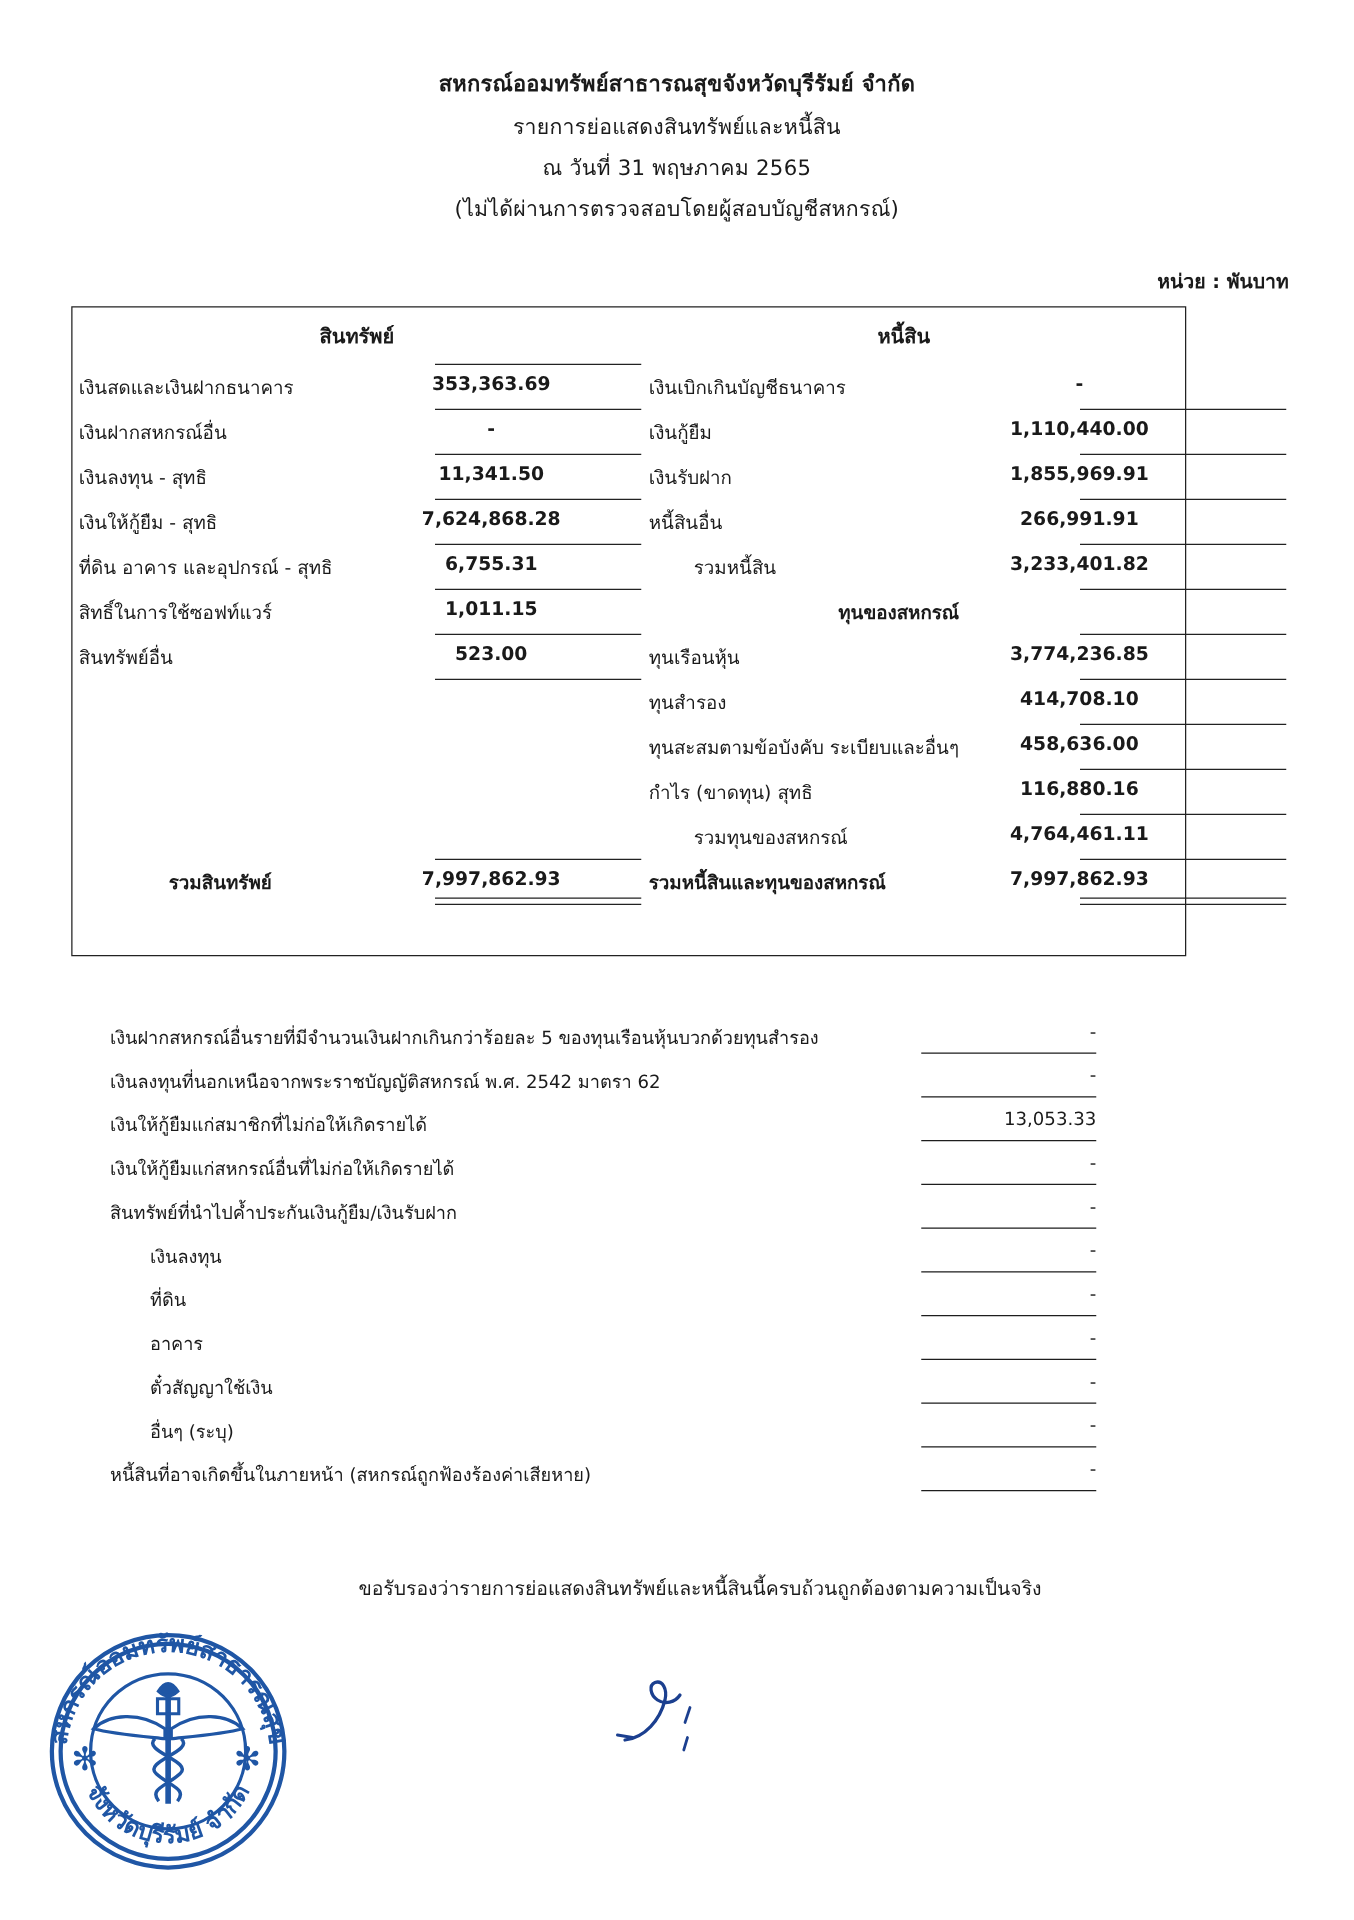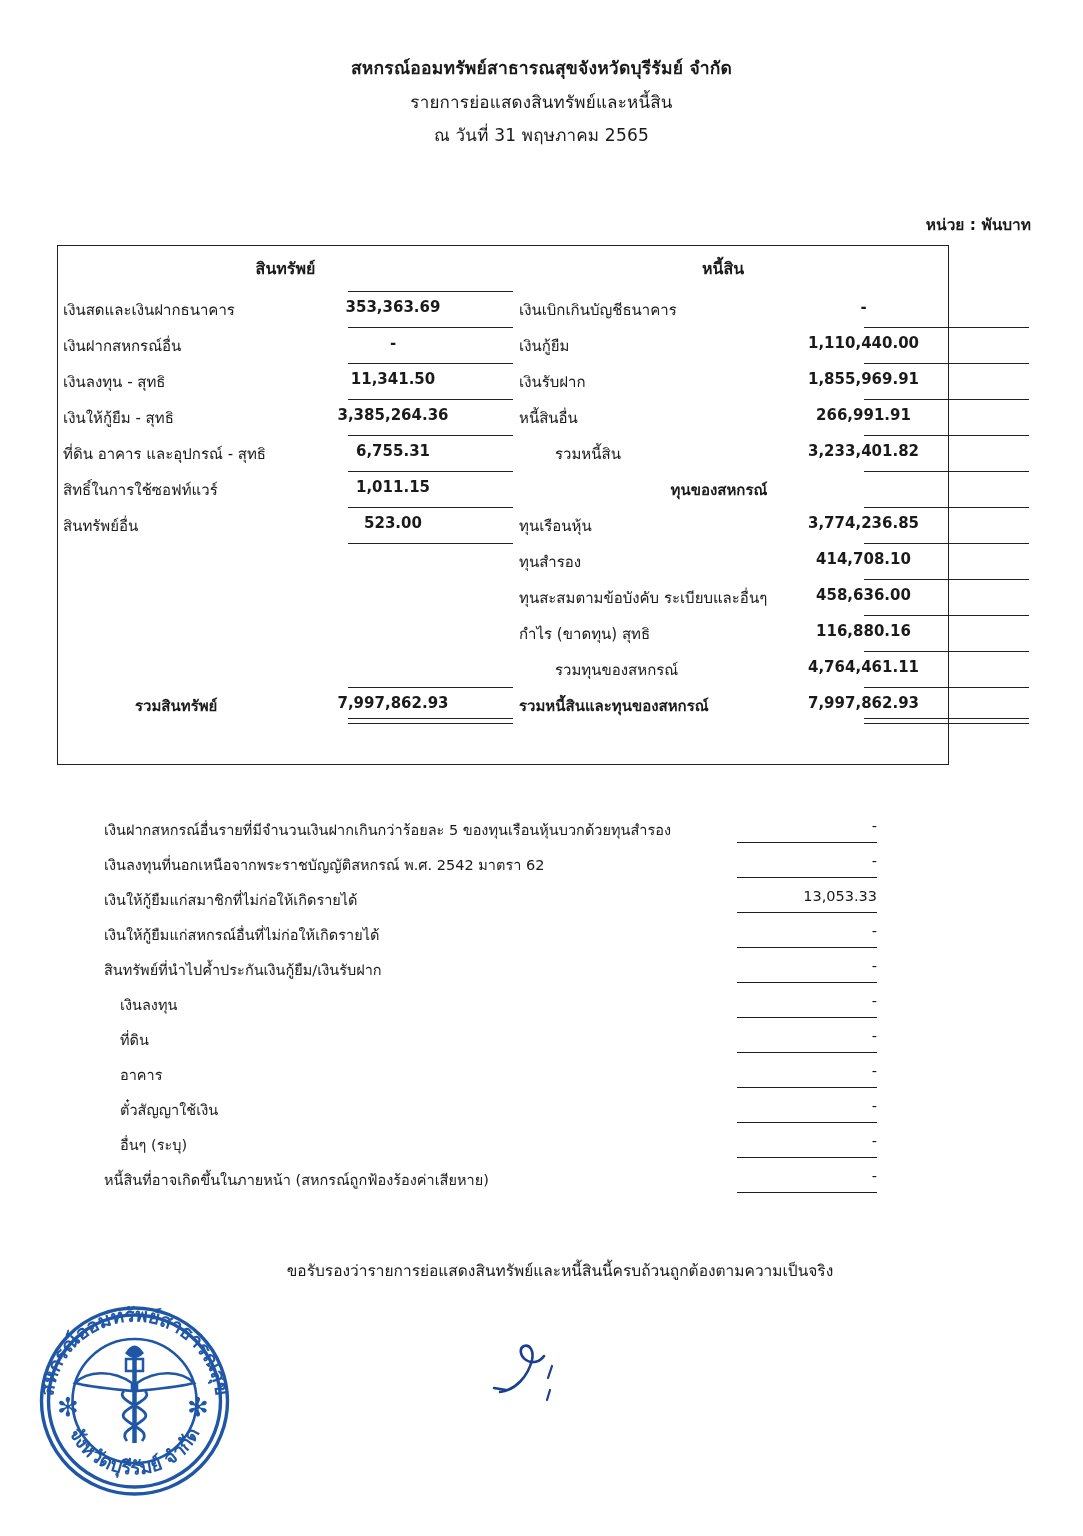--- a/index.html
+++ b/index.html
@@ -71,21 +71,21 @@
     position:absolute; height:4px;
     border-top:1.6px solid #222; border-bottom:1.6px solid #222;
   }
   .dline.a { left:290px; width:165px; }
   .dline.b { left:806px; width:165px; }
 
   
   .notes { position:absolute; left:88px; top:812px; width:915px; }
   .note-row { position:relative; height:35px; }
   .note-lbl {
-    position:absolute; left:16px; top:6px; font-size:14.5px; white-space:nowrap;
+    position:absolute; left:0; top:6px; font-size:14.5px; white-space:nowrap;
   }
   .note-lbl.ind { left:32px; }
   .note-val {
     position:absolute; left:630px; width:159px; top:6px;
     text-align:right; font-size:14.5px;
   }
   .note-uline {
     position:absolute; left:649px; width:140px; height:0;
     border-top:1.7px solid #1d1d1d;
   }
@@ -117,20 +117,21 @@
 </style>
 </head>
 <body>
 
 <div class="page">
 
   <div class="doc-header">
     <div class="hdr-line l1">สหกรณ์ออมทรัพย์สาธารณสุขจังหวัดบุรีรัมย์  จำกัด</div>
     <div class="hdr-line l2">รายการย่อแสดงสินทรัพย์และหนี้สิน</div>
     <div class="hdr-line l3">ณ  วันที่  31  พฤษภาคม  2565</div>
+    <div class="hdr-line l4">(ไม่ได้ผ่านการตรวจสอบโดยผู้สอบบัญชีสหกรณ์)</div>
   </div>
 
   <div class="unit-label">หน่วย : พันบาท</div>
 
   <div class="bs-table">
 
     <div class="col-head assets">สินทรัพย์</div>
     <div class="col-head liabs">หนี้สิน</div>
 
     <div class="uline a" style="top:45px;"></div>
@@ -156,21 +157,21 @@
       <div class="lbl a">เงินลงทุน - สุทธิ</div>
       <div class="val a">11,341.50</div>
       <div class="lbl b">เงินรับฝาก</div>
       <div class="val b">1,855,969.91</div>
     </div>
 
     <div class="uline a" style="top:153px;"></div>
     <div class="uline b" style="top:153px;"></div>
     <div class="row" style="top:148px;">
       <div class="lbl a">เงินให้กู้ยืม - สุทธิ</div>
-      <div class="val a">3,385,264.36</div>
+      <div class="val a">7,624,868.28</div>
       <div class="lbl b">หนี้สินอื่น</div>
       <div class="val b">266,991.91</div>
     </div>
 
     <div class="uline a" style="top:189px;"></div>
     <div class="uline b" style="top:189px;"></div>
     <div class="row" style="top:184px;">
       <div class="lbl a">ที่ดิน  อาคาร  และอุปกรณ์ - สุทธิ</div>
       <div class="val a">6,755.31</div>
       <div class="lbl b indent">รวมหนี้สิน</div>

